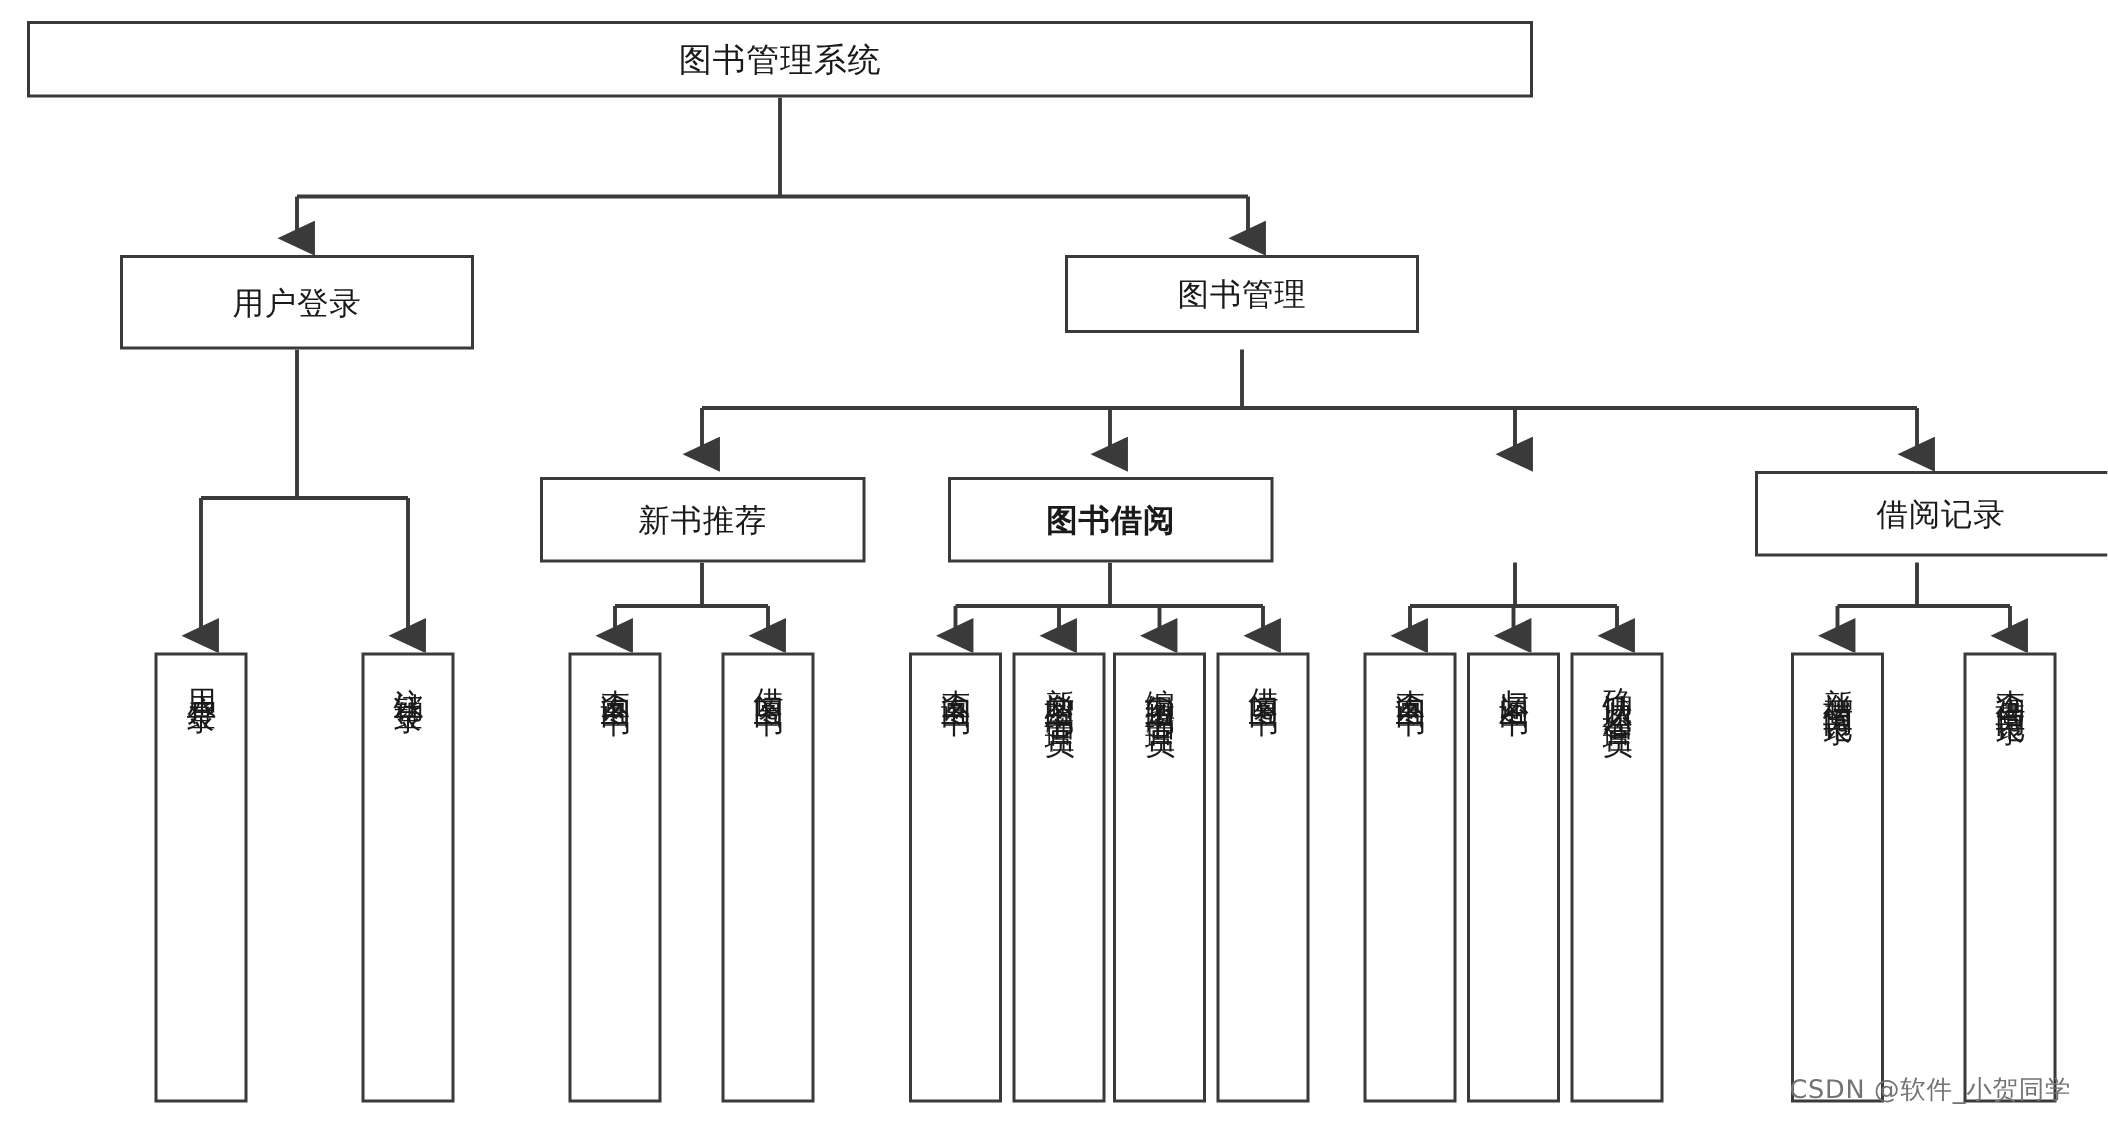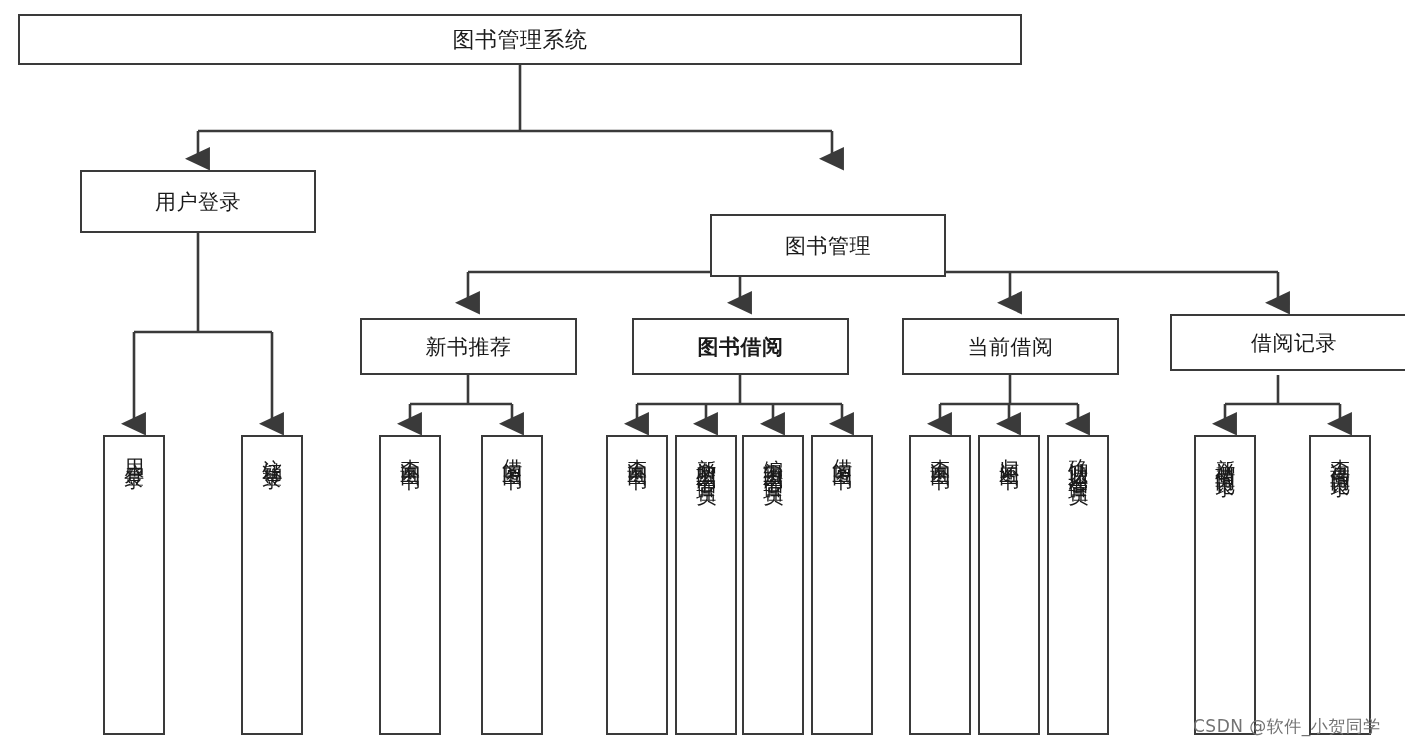--- a/index.html
+++ b/index.html
@@ -118,32 +118,29 @@
     </g>
   </svg>
 
   <div class="node horiz root" style="left:18px; top:14px; width:1004px; height:51px;">
     <span>图书管理系统</span>
   </div>
 
   <div class="node horiz" style="left:80px; top:170px; width:236px; height:63px;">
     <span>用户登录</span>
   </div>
-  <div class="node horiz" style="left:710px; top:170px; width:236px; height:63px;margin-top:44px;">
+  <div class="node horiz" style="left:710px; top:170px; width:236px; height:52px;">
     <span>图书管理</span>
   </div>
 
   <div class="node horiz" style="left:360px; top:318px; width:217px; height:57px;">
     <span>新书推荐</span>
   </div>
   <div class="node horiz" style="left:632px; top:318px; width:217px; height:57px;font-weight:bold;">
     <span>图书借阅</span>
-  </div>
-  <div class="node horiz" style="left:902px; top:318px; width:217px; height:57px;">
-    <span>当前借阅</span>
   </div>
   <div class="node horiz" style="left:1170px; top:314px; width:248px; height:57px;">
     <span>借阅记录</span>
   </div>
 
   <div class="node vert" style="left:103px; top:435px; width:62px; height:300px;">
     <span class="vtext">用户登录</span>
   </div>
   <div class="node vert" style="left:241px; top:435px; width:62px; height:300px;">
     <span class="vtext">注销登录</span>

